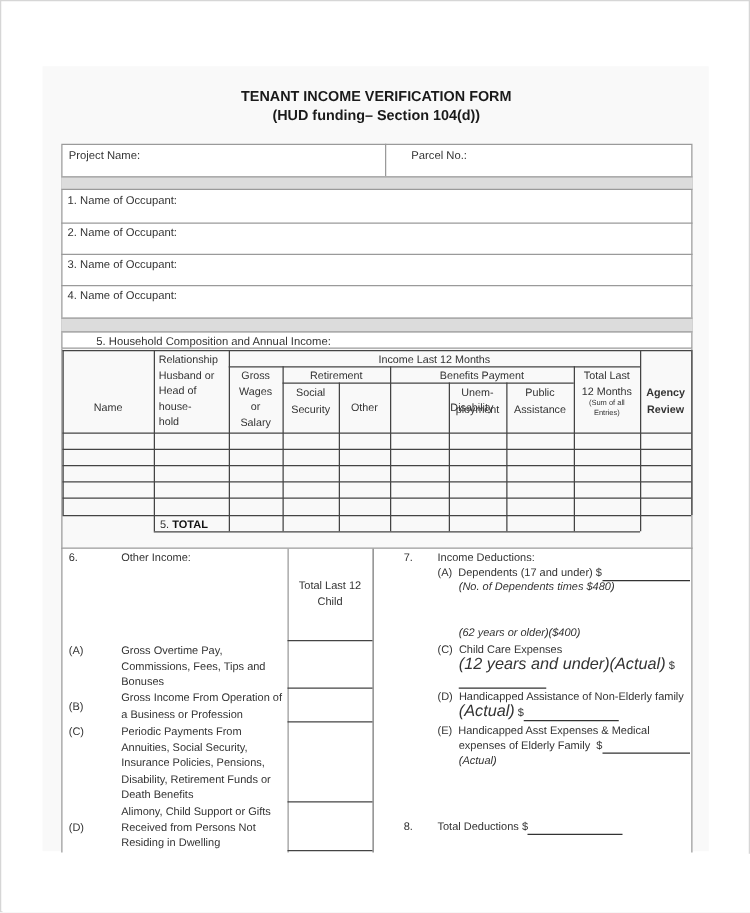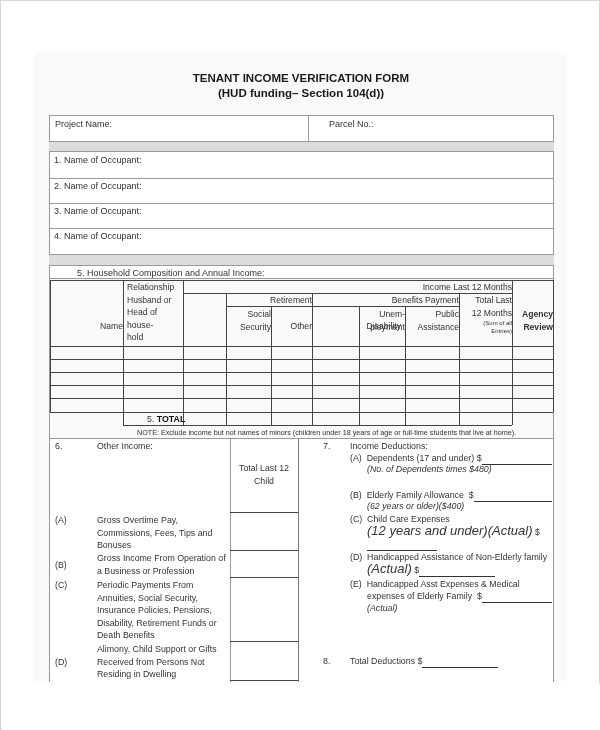--- a/index.html
+++ b/index.html
@@ -9,21 +9,21 @@
   .page { position: absolute; left: 33px; top: 52px; width: 533px; height: 628px; background: #f9f9f9; }
   .abs { position: absolute; }
   .title { position: absolute; left: 0; width: 600px; text-align: center; font-weight: bold; font-size: 11.5px; color: #1a1a1a; }
   .box { position: absolute; border: 1px solid #9a9a9a; background: #fff; }
   .lbl { position: absolute; font-size: 9px; color: #333; white-space: nowrap; }
   .gray { position: absolute; background: #dcdcdc; border-top: 1px solid #9a9a9a; border-bottom: 1px solid #9a9a9a; }
   .hline { position: absolute; height: 1px; background: #9a9a9a; }
   .vline { position: absolute; width: 1px; background: #9a9a9a; }
   .dline { position: absolute; height: 1px; background: #444; }
   .dvline { position: absolute; width: 1px; background: #444; }
-  .th { position: absolute; font-size: 8.6px; color: #333; text-align: right; line-height: 12.5px; }
+  .th { position: absolute; font-size: 8.6px; color: #333; text-align: center; line-height: 12.5px; }
   .thb { font-weight: bold; }
   .small { font-size: 6px; line-height: 8px; }
   .it { font-style: italic; font-size: 13px; }
   .blank { display: inline-block; border-bottom: 1px solid #333; height: 9px; vertical-align: bottom; }
   .txt { position: absolute; font-size: 8.8px; color: #333; line-height: 12.5px; }
 </style>
 </head>
 <body>
 
 <div class="frame">
@@ -87,20 +87,26 @@
 
   <div class="th" style="left:49px; top:319px; width:73px;">Name</div>
   <div class="th" style="left:126px; top:280px; width:56px; text-align:left;">
     <div>Relationship</div>
     <div>Husband or</div>
     <div>Head of</div>
     <div>house-</div>
     <div>hold</div>
   </div>
   <div class="th" style="left:182px; top:280px; width:329px;">Income Last 12 Months</div>
+  <div class="th" style="left:182px; top:293px; width:43px;">
+    <div>Gross</div>
+    <div>Wages</div>
+    <div>or</div>
+    <div>Salary</div>
+  </div>
   <div class="th" style="left:225px; top:293px; width:86px;">Retirement</div>
   <div class="th" style="left:225px; top:307px; width:45px;">
     <div>Social</div>
     <div>Security</div>
   </div>
   <div class="th" style="left:270px; top:319px; width:41px;">Other</div>
   <div class="th" style="left:311px; top:293px; width:147px;">Benefits Payment</div>
   <div class="th" style="left:311px; top:319px; width:47px;margin-left:42px;">Disability</div>
   <div class="th" style="left:358px; top:307px; width:46px;">
     <div>Unem-</div>
@@ -122,26 +128,25 @@
   </div>
 
   <div class="abs" style="left:50px; top:346px; width:502px; height:65px;">
     <div class="abs" style="left:0; top:0; width:502px; height:12px;"></div>
     <div class="abs" style="left:0; top:13px; width:502px; height:12px;"></div>
     <div class="abs" style="left:0; top:26px; width:502px; height:12px;"></div>
     <div class="abs" style="left:0; top:39px; width:502px; height:12px;"></div>
     <div class="abs" style="left:0; top:52px; width:502px; height:13px;"></div>
   </div>
 
-  <div class="txt" style="left:127px; top:412px;margin-left:19px;">
+  <div class="txt" style="left:127px; top:412px;">
     <span>5.</span> <b style="color:#111;">TOTAL</b>
   </div>
   <div class="abs" style="left:183px; top:412px; width:328px; height:12px;"></div>
 
-  <div class="lbl" style="left:136px; top:427px; font-size:7.2px;">NOTE:  Exclude income but not names of minors (children under 18 years of age or full-time students that live at home).</div>
 
   <div class="abs" style="left:48px; top:437px; width:505px; height:244px; border-left:1px solid #9a9a9a; border-right:1px solid #9a9a9a; border-top:1px solid #9a9a9a; background:#fff;"></div>
 
   <div class="txt" style="left:54px; top:439px;">6.</div>
   <div class="txt" style="left:96px; top:439px;">Other Income:</div>
 
   <div class="vline" style="left:229px; top:438px; height:243px;"></div>
   <div class="vline" style="left:297px; top:438px; height:243px; background:#777;"></div>
   <div class="txt" style="left:229px; top:461px; width:68px; text-align:center;">
     <div>Total Last 12</div>
@@ -185,23 +190,20 @@
   </div>
 
   <div class="txt" style="left:322px; top:439px;">7.</div>
   <div class="txt" style="left:349px; top:439px;">Income Deductions:</div>
 
   <div class="txt" style="left:349px; top:451px;">
     <span>(A)</span>&nbsp; <span>Dependents (17 and under)</span>&nbsp;<span>$</span><span class="blank" style="width:70px;"></span>
   </div>
   <div class="txt it" style="left:366px; top:462px;">(No. of Dependents times $480)</div>
 
-  <div class="txt" style="left:349px; top:488px;">
-    <span>(B)</span>&nbsp; <span>Elderly Family Allowance</span>&nbsp; <span>$</span><span class="blank" style="width:78px;"></span>
-  </div>
   <div class="txt it" style="left:366px; top:499px;">(62 years or older)($400)</div>
 
   <div class="txt" style="left:349px; top:512px;">
     <span>(C)</span>&nbsp; <span>Child Care Expenses</span>
   </div>
   <div class="txt" style="left:366px; top:524px;">
     <span class="it">(12 years and under)(Actual)</span>&nbsp;<span>$</span><span class="blank" style="width:70px;"></span>
   </div>
 
   <div class="txt" style="left:349px; top:550px;">

